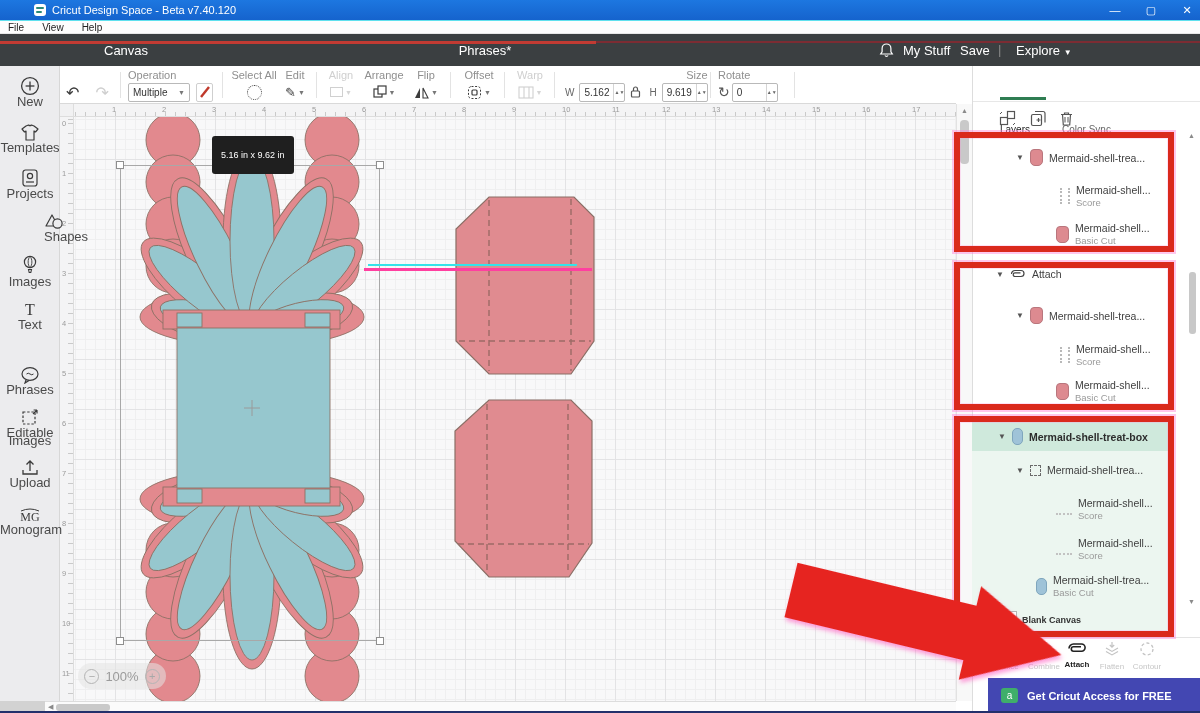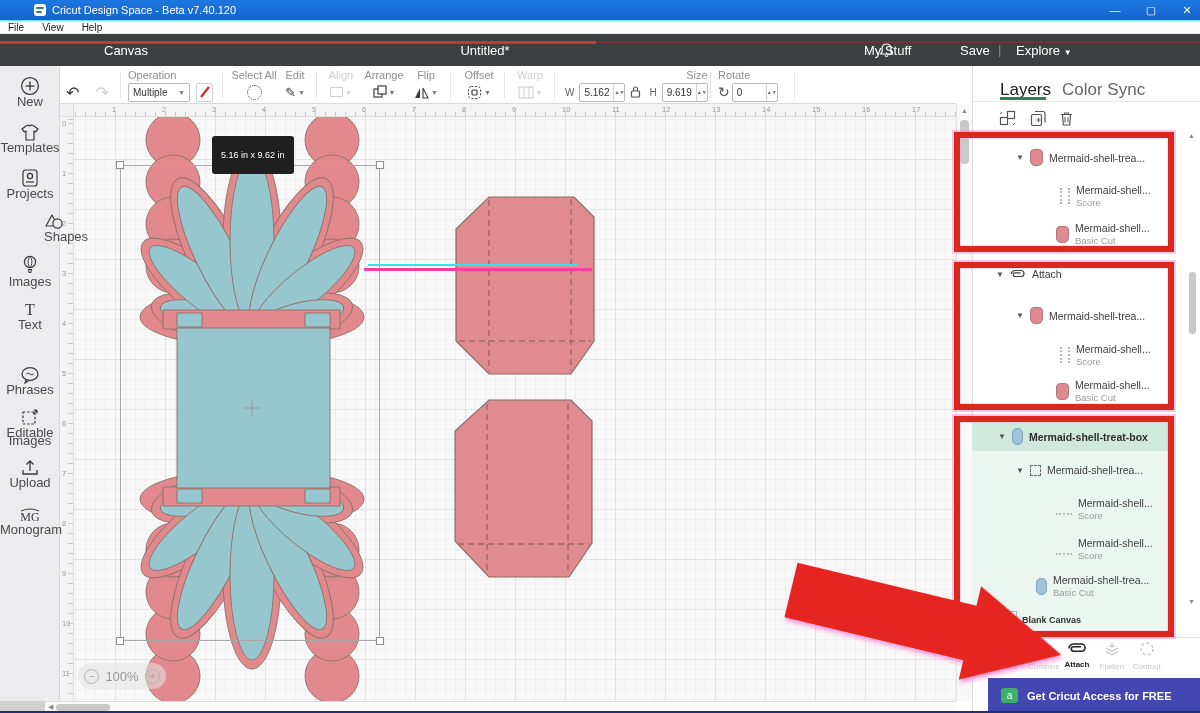--- a/index.html
+++ b/index.html
@@ -84,21 +84,21 @@
   #vscroll .arr { position:absolute; left:4px; font-size:7px; color:#8a8a8a; }
   #vthumb { position:absolute; left:3px; top:16px; width:9px; height:44px; background:#c9c9c9; border-radius:4px; }
   #hscroll { left:45px; top:701px; width:911px; height:11px; background:#fbfbfb; border-top:1px solid #ddd; z-index:9; }
   #hscroll .arr { position:absolute; left:3px; top:1px; font-size:7px; color:#8a8a8a; }
   #hthumb { position:absolute; left:11px; top:2px; width:54px; height:7px; background:#c9c9c9; border-radius:3px; }
   #hcorner { left:0; top:701px; width:45px; height:12px; background:#d2d2d2; z-index:9; }
   #navy-strip { left:0; top:711px; width:1200px; height:2px; background:#23306b; z-index:30; }
 
   
   #rpanel { left:972px; top:66px; width:228px; height:647px; background:#fff; border-left:1px solid #ddd; z-index:2; }
-  .tab { position:absolute; font-size:17px; cursor:pointer; }
+  .tab { position:absolute; font-size:10px; cursor:pointer;margin-top:44px; }
   #tab-underline { left:1000px; top:97px; width:46px; height:3px; background:#2f7d52; z-index:3; }
   #panel-divider { left:973px; top:101px; width:227px; height:1px; background:#e7e7e7; z-index:3; }
   .picon { position:absolute; top:110px; color:#555; cursor:pointer; z-index:3; }
   .lrow { position:absolute; display:flex; align-items:center; gap:6px; z-index:3; }
   .lname { font-size:10.5px; color:#3f3f3f; white-space:nowrap; }
   .lsub { font-size:9.5px; color:#9a9a9a; margin-top:1px; }
   .chev { font-size:8px; color:#555; }
   .thumb-pink { width:13px; height:17px; background:#dd8a90; border:1px solid #b9767d; border-radius:4px 4px 5px 5px; }
   .thumb-blue { width:11px; height:17px; background:#9fc3d8; border:1px solid #7fa6bd; border-radius:5px; }
   .score-icon { width:10px; height:16px; border-left:2px dotted #b9b9b9; border-right:2px dotted #b9b9b9; }
@@ -149,26 +149,26 @@
   <span>Help</span>
 </div>
 
 <div id="appheader" class="abs"></div>
 <div id="hamburger" class="abs">
     <i></i>
     <i></i>
     <i></i>
   </div>
 <div class="abs hdr-txt" style="left:104px;top:43px;z-index:21;">Canvas</div>
-<div class="abs hdr-txt" style="left:430px;top:43px;width:110px;text-align:center;z-index:21;">Untitled*</div>
+<div class="abs hdr-txt" style="left:430px;top:43px;width:110px;text-align:center;z-index:21;">Phrases*</div>
 <svg class="abs" style="left:879px;top:42px;z-index:21;" width="15" height="16" viewBox="0 0 15 16">
   <path d="M7.5 2 a4.4 4.4 0 0 1 4.4 4.4 v3.4 l1.4 2.2 H1.7 l1.4 -2.2 V6.4 A4.4 4.4 0 0 1 7.5 2 Z" fill="none" stroke="#fff" stroke-width="1.2"></path>
   <path d="M6 13.4 a1.6 1.6 0 0 0 3 0" fill="none" stroke="#fff" stroke-width="1.2"></path>
 </svg>
-<div class="abs hdr-txt" style="left:864px;top:43px;z-index:21;text-align:right;">My Stuff</div>
+<div class="abs hdr-txt" style="left:903px;top:43px;z-index:21;text-align:right;">My Stuff</div>
 <div class="abs hdr-txt" style="left:960px;top:43px;z-index:21;">Save</div>
 <div class="abs hdr-sep" style="left:998px;top:42px;z-index:21;">|</div>
 <div class="abs hdr-txt" style="left:1016px;top:43px;z-index:21;"><span>Explore</span> <span style="font-size:8px;">▼</span></div>
 <div id="make-it" class="abs">Make It</div>
 <div id="red-line-full" class="abs"></div>
 <div id="red-line-seg" class="abs"></div>
 
 <div id="toolbar" class="abs">
   <div class="tgroup" style="left:6px;">
       <div class="tlabel">&nbsp;</div>

